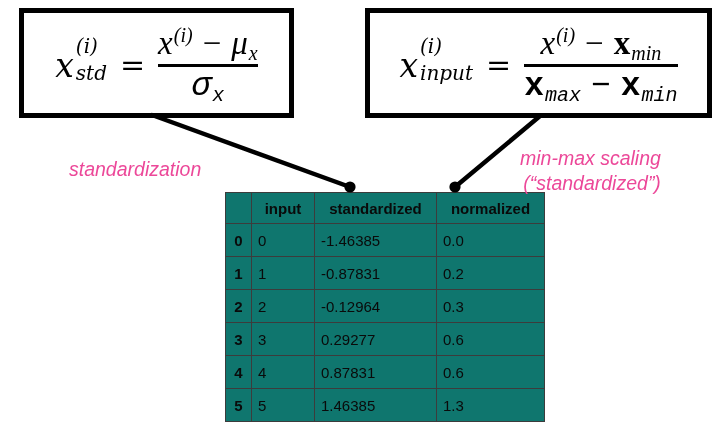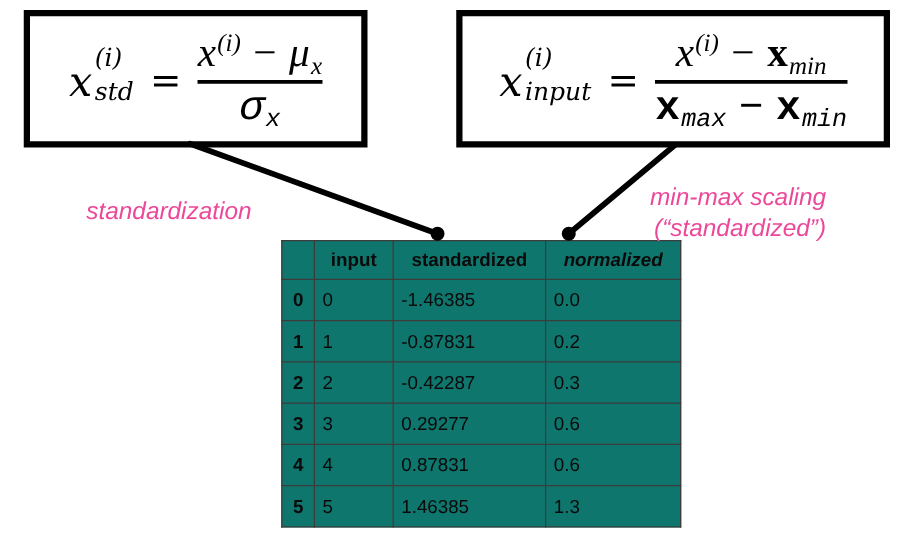--- a/index.html
+++ b/index.html
@@ -99,21 +99,21 @@
   .dtable th {
     font-weight: bold;
     text-align: center;
     height: 30px;
     padding: 0 5px;
   }
   .dtable td { height: 32px; }
   .col-idx   { width: 15px; }
   .col-input { width: 52px; }
   .col-std   { width: 111px; }
-  .col-norm  { width: 97px; font-style: italic; }
+  .col-norm  { width: 97px; }
   .cell-idx  { font-weight: bold; text-align: center; }
   .cell-val  { text-align: left; padding-left: 6px !important; }
 </style>
 </head>
 <body>
 
 <div class="canvas">
 
   <svg class="connectors" viewBox="0 0 720 426">
     <line x1="152" y1="115" x2="350" y2="187" stroke="#000" stroke-width="4.5" stroke-linecap="round"></line>
@@ -190,21 +190,21 @@
       </tr>
       <tr>
         <td class="cell-idx">1</td>
         <td class="cell-val">1</td>
         <td class="cell-val">-0.87831</td>
         <td class="cell-val">0.2</td>
       </tr>
       <tr>
         <td class="cell-idx">2</td>
         <td class="cell-val">2</td>
-        <td class="cell-val">-0.42287</td>
+        <td class="cell-val">-0.12964</td>
         <td class="cell-val">0.3</td>
       </tr>
       <tr>
         <td class="cell-idx">3</td>
         <td class="cell-val">3</td>
         <td class="cell-val">0.29277</td>
         <td class="cell-val">0.6</td>
       </tr>
       <tr>
         <td class="cell-idx">4</td>

